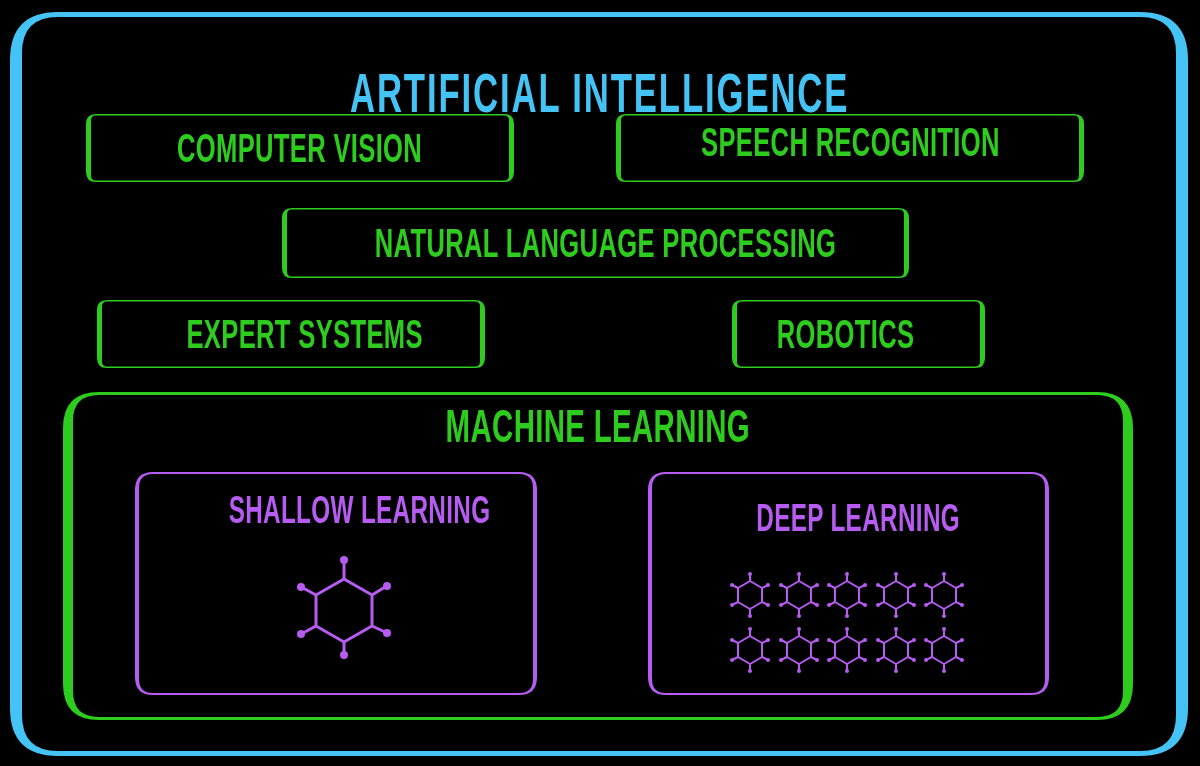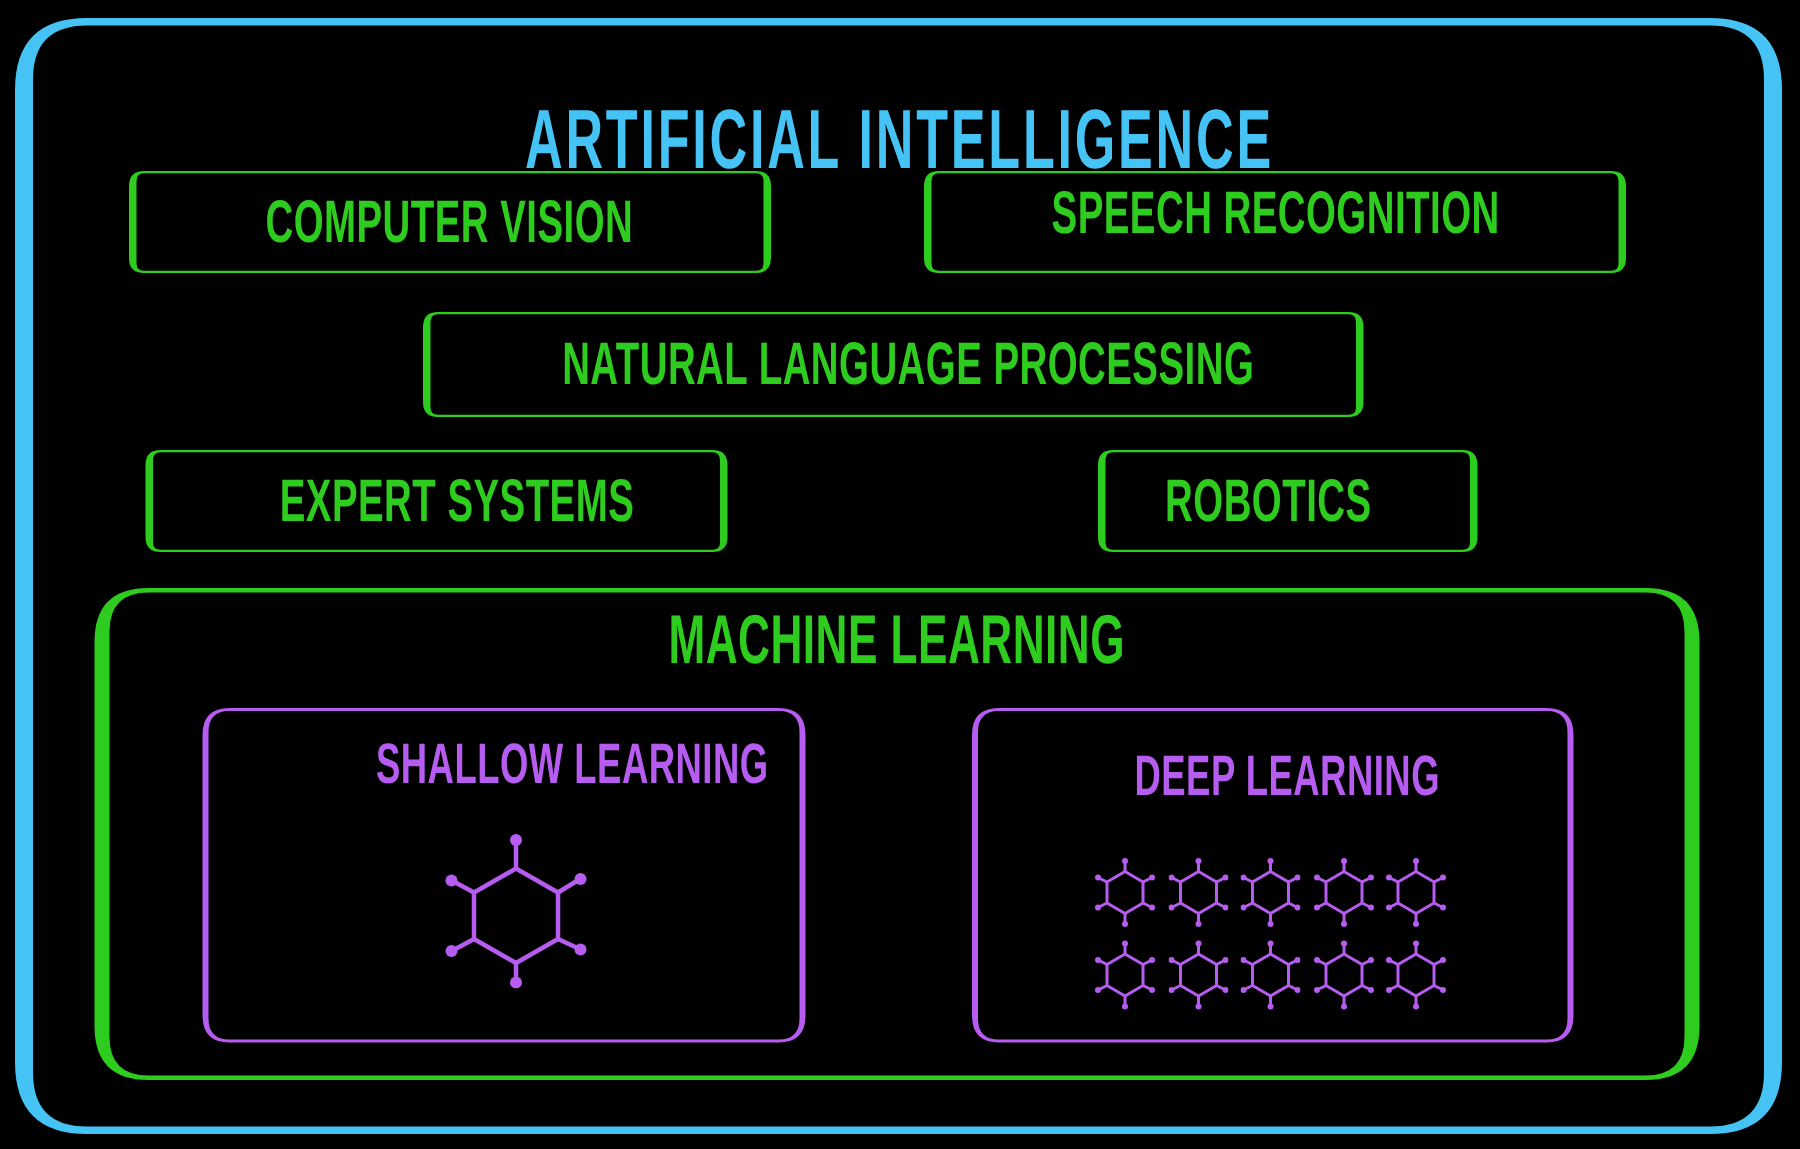--- a/index.html
+++ b/index.html
@@ -135,21 +135,21 @@
 </div>
 
 <div class="node" style="left:732px; top:300px; width:228px; height:68px;">
   <span class="label green-label" style="color:#2ECC1E;">ROBOTICS</span>
 </div>
 
 <div class="ml-title">
   <span class="label" style="color:#2ECC1E;">MACHINE LEARNING</span>
 </div>
 
-<div class="sub-title" style="left:150px; width:464px; top:488px;">
+<div class="sub-title" style="left:128px; width:464px; top:488px;">
   <span class="label purple-label" style="color:#B65CF0;">SHALLOW LEARNING</span>
 </div>
 
 <div class="icon-wrap" style="left:294px; top:553px; width:100px; height:106px;">
   <svg width="100" height="106" viewBox="0 0 100 106">
     <g stroke="#B65CF0" stroke-width="3" fill="none" stroke-linecap="round" stroke-linejoin="round">
       <polygon points="50,26 78,42 78,73 50,89 22,73 22,42"></polygon>
       <line x1="50" y1="26" x2="50" y2="9"></line>
       <line x1="78" y1="42" x2="91" y2="34"></line>
       <line x1="78" y1="73" x2="91" y2="79"></line>

